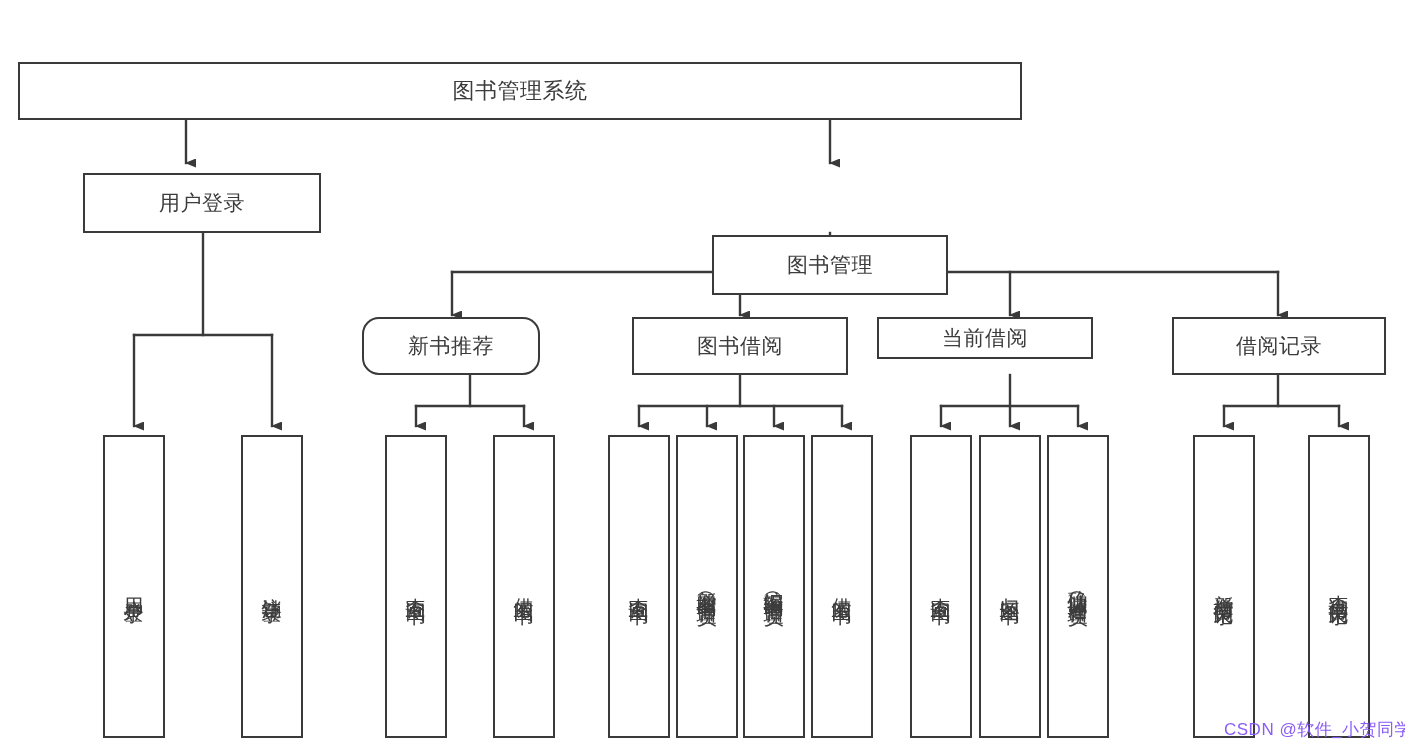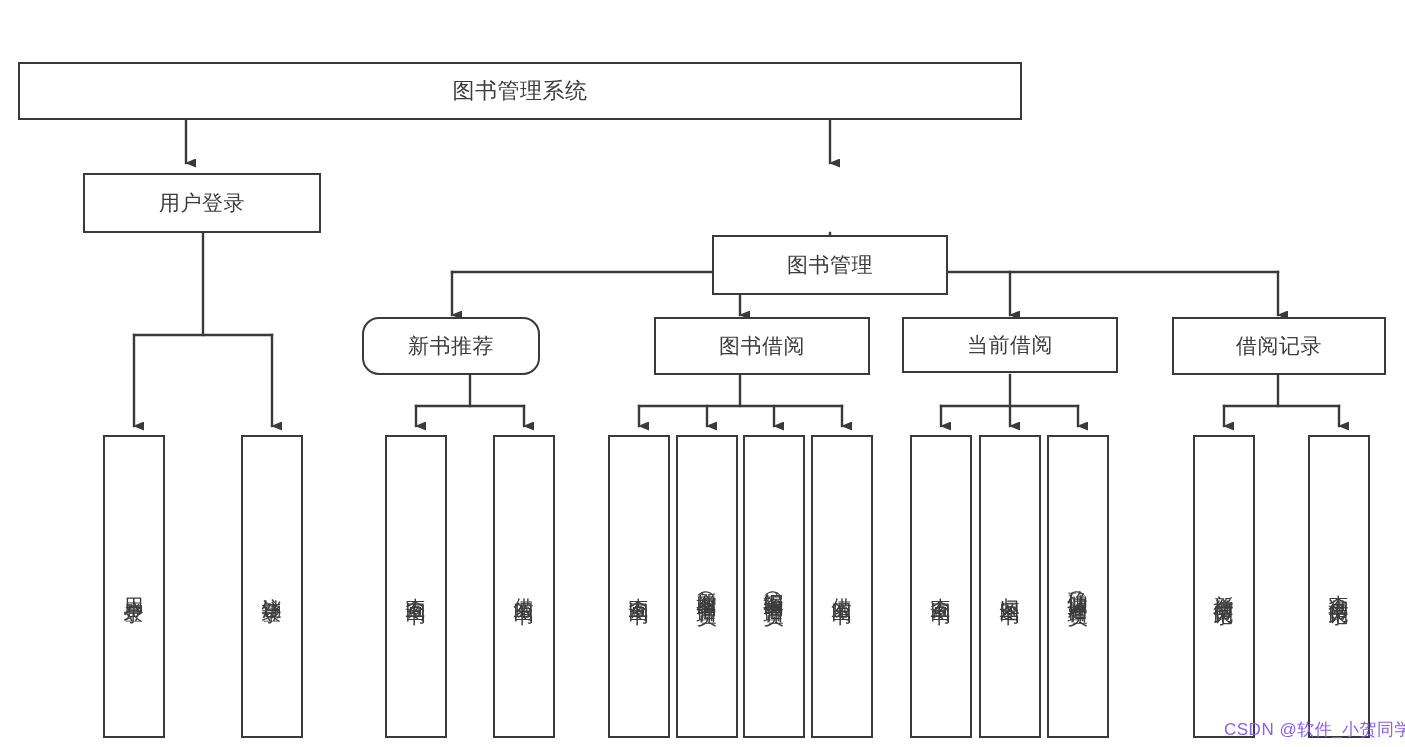--- a/index.html
+++ b/index.html
@@ -124,25 +124,25 @@
   </div>
 
   <div class="node-box" style="left:712px; top:191px; width:236px; height:60px;margin-top:44px;">
     <span class="node-label">图书管理</span>
   </div>
 
   <div class="node-box" style="left:362px; top:317px; width:178px; height:58px;border-radius:17px;">
     <span class="node-label">新书推荐</span>
   </div>
 
-  <div class="node-box" style="left:632px; top:317px; width:216px; height:58px;margin-left:22px;">
+  <div class="node-box" style="left:632px; top:317px; width:216px; height:58px;">
     <span class="node-label">图书借阅</span>
   </div>
 
-  <div class="node-box" style="left:902px; top:317px; width:216px; height:56px;align-items:center;">
+  <div class="node-box" style="left:877px; top:317px; width:216px; height:42px;align-items:center;">
     <span class="node-label">当前借阅</span>
   </div>
 
   <div class="node-box" style="left:1172px; top:317px; width:214px; height:58px;align-items:center;">
     <span class="node-label">借阅记录</span>
   </div>
 
   <div class="node-box vertical" style="left:103px; top:435px; width:62px; height:303px;">
     <span class="node-label">用户登录</span>
   </div>

